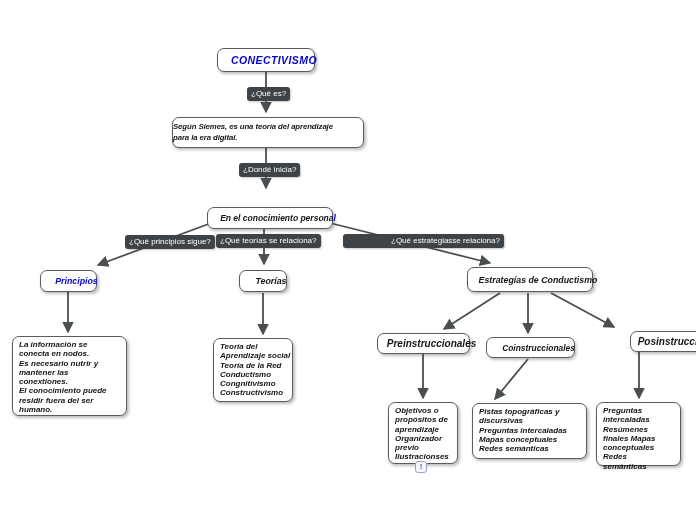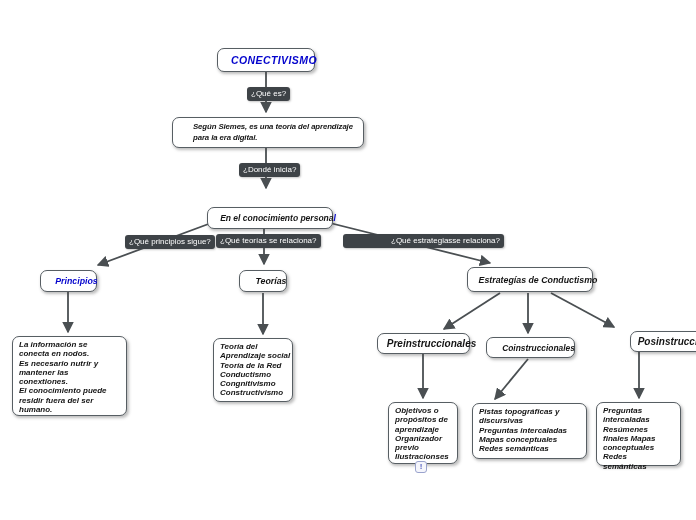--- a/index.html
+++ b/index.html
@@ -11,21 +11,21 @@
         border:1.5px solid #575e63;border-radius:7px;
         box-shadow:1.5px 2px 3px rgba(70,70,70,.35);
         display:flex;align-items:center;justify-content:center;
         color:#141414;font-weight:bold;font-style:italic;white-space:nowrap;padding-left:16px;}
   .node.detail{align-items:flex-start;justify-content:flex-start;
         padding:3px 6px;font-size:8px;line-height:9.3px;white-space:pre;
         text-align:left;}
   .blue{color:#0505cd;}
 
   .n-root   {left:217px;top:48px; width:98px; height:24px;font-size:10.5px;letter-spacing:.4px;}
-  .n-def    {left:172px;top:117px;width:192px;height:31px;font-size:7.8px;line-height:10.5px;white-space:pre;letter-spacing:-.1px;justify-content:flex-start;padding-left:20px;text-align:left;}
+  .n-def    {left:172px;top:117px;width:192px;height:31px;font-size:7.8px;line-height:10.5px;white-space:pre;letter-spacing:-.1px;justify-content:flex-start;padding-left:0;text-align:left;}
   .n-know   {left:207px;top:207px;width:126px;height:22px;font-size:8.5px;}
   .n-prin   {left:40px; top:270px;width:57px; height:22px;font-size:8.8px;}
   .n-teo    {left:239px;top:270px;width:48px; height:22px;font-size:8.8px;font-style:italic;}
   .n-estr   {left:467px;top:267px;width:126px;height:25px;font-size:8.8px;}
   .n-prind  {left:12px; top:336px;width:115px;height:80px;}
   .n-teod   {left:213px;top:338px;width:80px;height:64px;}
   .n-pre    {left:377px;top:333px;width:93px; height:21px;font-size:10px;}
   .n-co     {left:486px;top:337px;width:89px; height:21px;font-size:8.4px;}
   .n-pos    {left:630px;top:331px;width:91px; height:21px;font-size:10px;}
   .n-pred   {left:388px;top:402px;width:70px; height:62px;}

